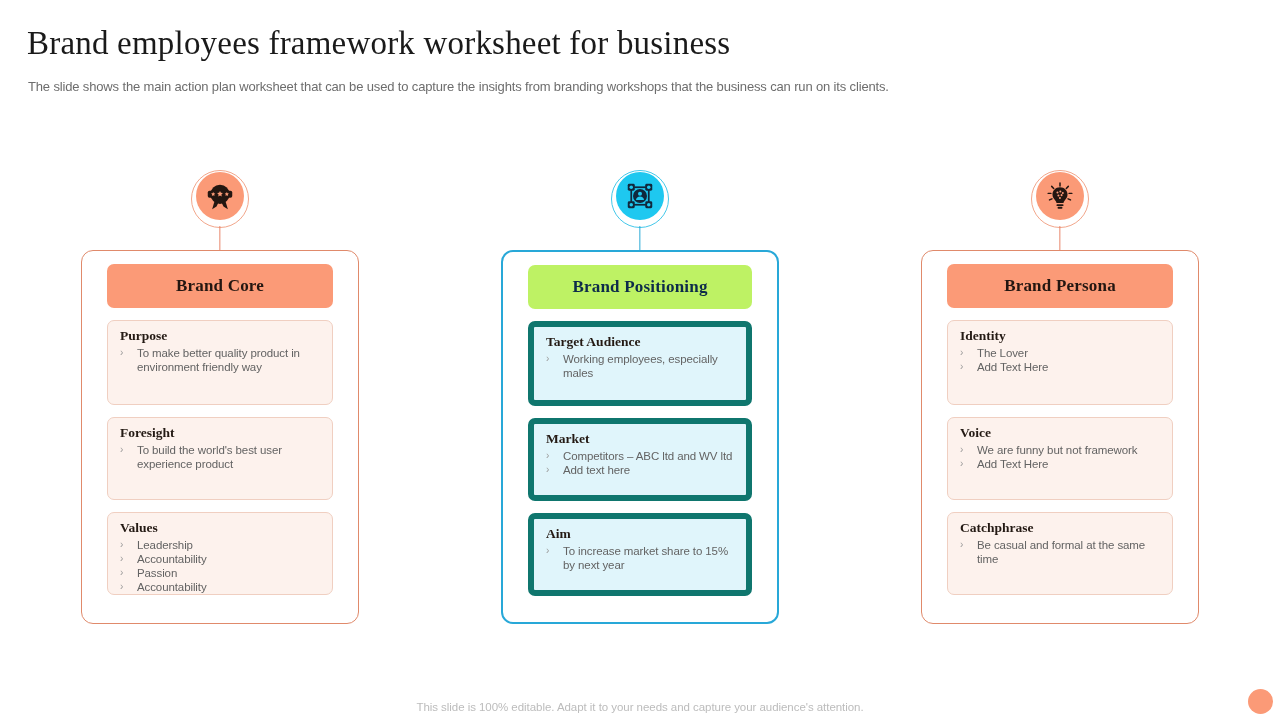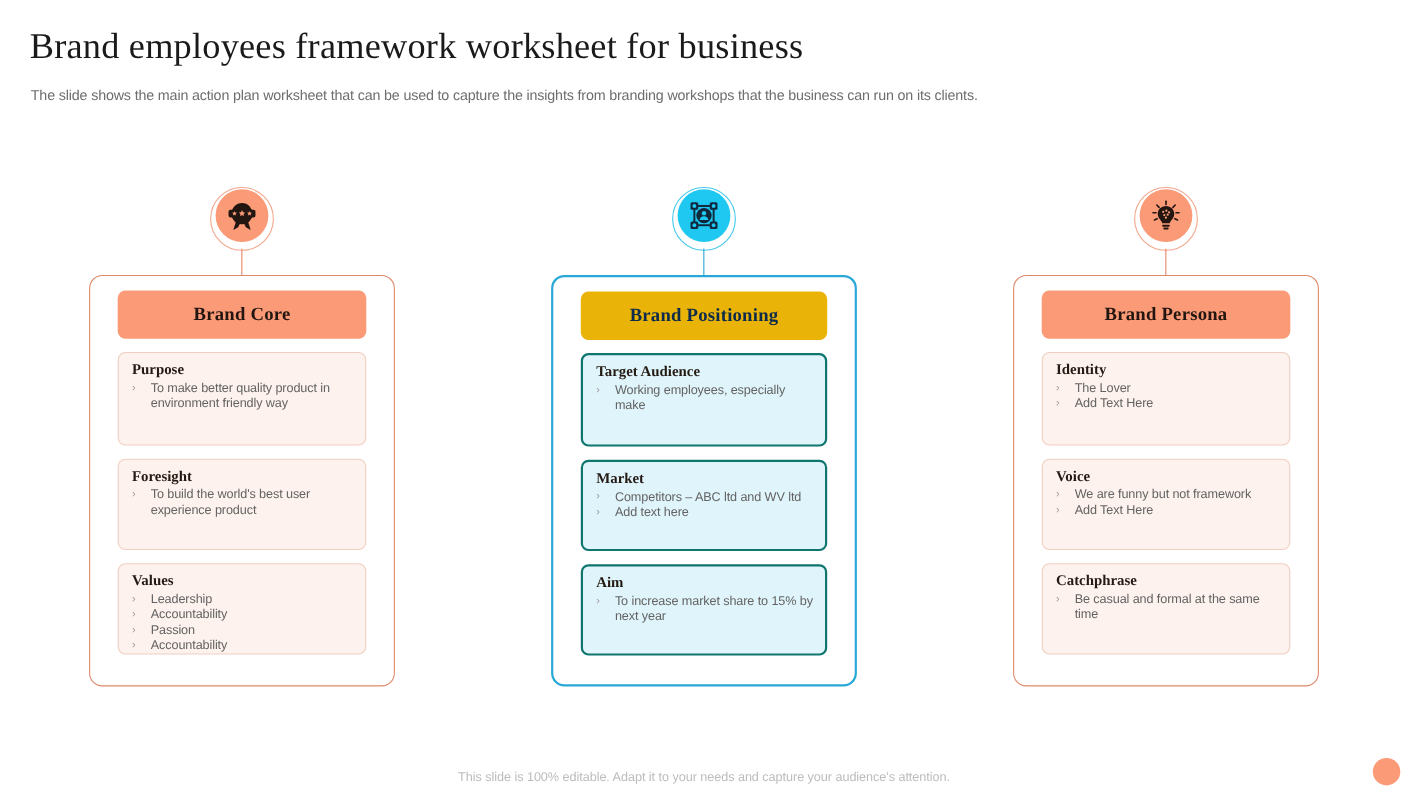--- a/index.html
+++ b/index.html
@@ -123,35 +123,35 @@
     display: flex;
     align-items: center;
     justify-content: center;
     font-family: "Liberation Serif", serif;
     font-weight: bold;
     font-size: 17px;
     color: #231611;
     letter-spacing: 0.2px;
   }
   .card-header.cyan {
-    background: #eab308;
+    background: #bef264;
     color: #0d2b4a;
   }
 
   
   .section {
     margin-top: 12px;
     box-sizing: border-box;
     border: 1px solid #f0cfc1;
     border-radius: 7px;
     background: #fdf2ed;
     padding: 8px 10px 8px 12px;
   }
   .section.cyan {
-    border: 2px solid #0f766e;
+    border: 6px solid #0f766e;
     background: #e0f5fb;
   }
   .section.h1 { height: 85px; }
   .section.h2 { height: 83px; }
   .section.h3 { height: 83px; }
 
   .section-title {
     font-family: "Liberation Serif", serif;
     font-weight: bold;
     font-size: 13.5px;
@@ -288,21 +288,21 @@
     </svg>
         </div>
         <div class="connector cyan"></div>
       </div>
       <div class="card cyan">
         <div class="card-header cyan">Brand Positioning</div>
         <div class="section cyan h1">
           <div class="section-title">Target Audience</div>
           <div class="bullet-row">
             <span class="bullet-mark">›</span>
-            <span class="bullet-text">Working employees, especially make</span>
+            <span class="bullet-text">Working employees, especially males</span>
           </div>
         </div>
         <div class="section cyan h2">
           <div class="section-title">Market</div>
           <div class="bullet-row">
             <span class="bullet-mark">›</span>
             <span class="bullet-text">Competitors – ABC ltd and WV  ltd</span>
           </div>
           <div class="bullet-row">
             <span class="bullet-mark">›</span>

